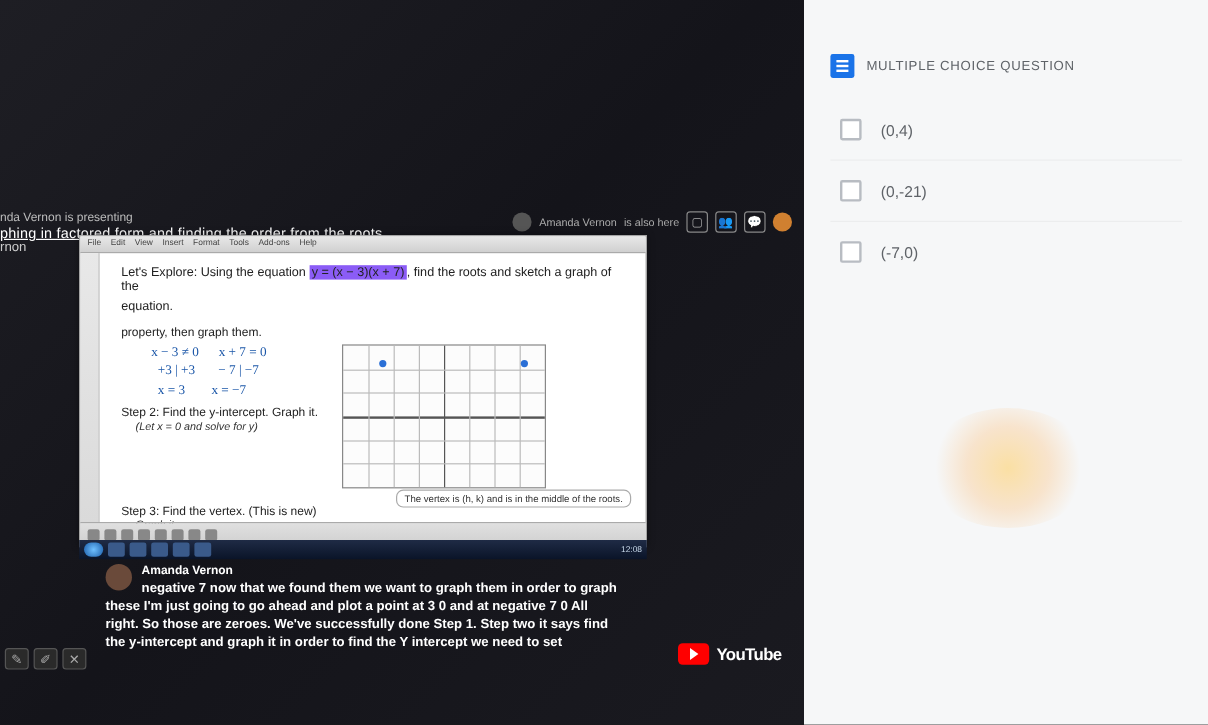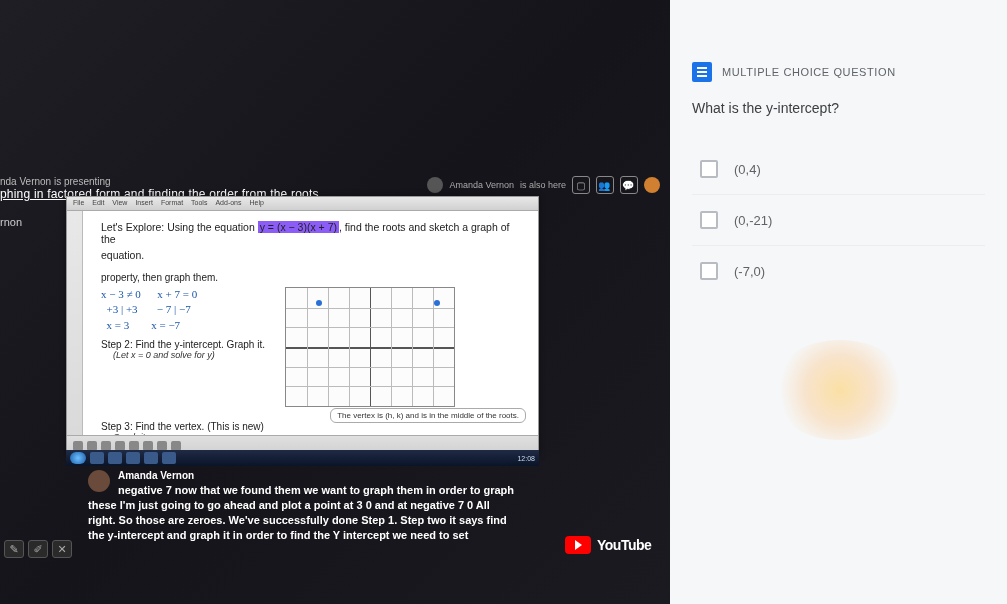--- a/index.html
+++ b/index.html
@@ -3,38 +3,38 @@
 <meta charset="utf-8">
 <style>
   * { box-sizing: border-box; margin: 0; padding: 0; }
   html, body { width: 1007px; height: 604px; overflow: hidden; font-family: Arial, sans-serif; }
   body { background: #1a1a1a; position: relative; }
 
   .dark-area { position: absolute; left: 0; top: 0; width: 670px; height: 604px; background: linear-gradient(135deg, #1e1e24 0%, #14141a 50%, #1a1a20 100%); }
 
   .presenter-label { position: absolute; left: 0; top: 176px; color: #bbb; font-size: 10px; }
   .title-text { position: absolute; left: 0; top: 187px; color: #fff; font-size: 12px; font-weight: 500; letter-spacing: 0.2px; text-decoration: underline; }
-  .subtitle { position: absolute; left: 0; top: 216px; color: #ccc; font-size: 11px; }
+  .subtitle { position: absolute; left: 0; top: 200px; color: #ccc; font-size: 11px; }
 
   .meet-participants { position: absolute; right: 10px; top: 176px; display: flex; align-items: center; gap: 6px; }
   .avatar-tiny { width: 16px; height: 16px; border-radius: 50%; background: #555; display: inline-block; }
   .avatar-label { color: #aaa; font-size: 9px; }
   .meet-icon { width: 18px; height: 18px; border: 1px solid #888; border-radius: 3px; display: flex; align-items: center; justify-content: center; color: #aaa; font-size: 10px; }
 
   .doc-window { position: absolute; left: 66px; top: 196px; width: 473px; height: 260px; background: #fff; border: 1px solid #999; box-shadow: 0 0 6px rgba(0,0,0,0.4); }
   .doc-titlebar { height: 14px; background: linear-gradient(#e8e8e8,#d0d0d0); border-bottom: 1px solid #aaa; font-size: 7px; color: #444; padding: 2px 6px; display: flex; gap: 8px; }
   .doc-content { padding: 10px 16px 6px 34px; font-size: 10px; color: #222; position: relative; height: calc(100% - 34px); }
   .doc-sidebar { position: absolute; left: 0; top: 14px; bottom: 20px; width: 16px; background: linear-gradient(#e8e8e8,#dadada); border-right: 1px solid #bbb; }
   .doc-explore { font-size: 10.5px; color: #222; margin-bottom: 4px; }
   .eq-highlight { background: #8b5cf6; padding: 0 2px; font-weight: 500; }
   .doc-step { font-size: 10px; margin-top: 6px; color: #222; }
   .doc-step-sub { font-size: 9px; color: #333; margin-left: 12px; font-style: italic; }
 
   .work-area { display: flex; margin-top: 4px; }
-  .calc-block { font-family: 'Comic Sans MS', cursive; font-size: 11px; color: #1a56a8; line-height: 1.4; white-space: pre; }
+  .calc-block { font-family: 'Comic Sans MS', cursive; font-size: 11px; color: #1a56a8; line-height: 1.4; white-space: pre; margin-left: 25px; }
   .graph-box { width: 170px; height: 120px; border: 1px solid #888; margin-left: 20px; position: relative; background: #fcfcfc; }
   .grid-line-v, .grid-line-h { position: absolute; background: #bbb; }
   .grid-line-v { width: 1px; height: 100%; top: 0; }
   .grid-line-h { height: 1px; width: 100%; left: 0; }
   .axis-v { position: absolute; width: 1.5px; height: 100%; top: 0; left: 50%; background: #555; }
   .axis-h { position: absolute; height: 1.5px; width: 100%; left: 0; top: 50%; background: #555; }
   .plot-dot { position: absolute; width: 6px; height: 6px; border-radius: 50%; background: #2a6fd6; }
 
   .vertex-note { font-size: 8px; color: #333; border: 1px solid #aaa; border-radius: 6px; padding: 2px 6px; position: absolute; right: 12px; bottom: 12px; background: #fff; }
 
@@ -53,21 +53,21 @@
 
   .youtube-badge { position: absolute; left: 565px; top: 536px; display: flex; align-items: center; gap: 6px; }
   .yt-icon { width: 26px; height: 18px; background: #ff0000; border-radius: 4px; display: flex; align-items: center; justify-content: center; }
   .yt-triangle { width: 0; height: 0; border-left: 7px solid #fff; border-top: 5px solid transparent; border-bottom: 5px solid transparent; }
   .yt-text { color: #fff; font-size: 14px; font-weight: 700; letter-spacing: -0.5px; }
 
   .edit-icons { position: absolute; left: 4px; top: 540px; display: flex; gap: 4px; }
   .edit-btn { width: 20px; height: 18px; background: #2a2a2a; border: 1px solid #555; border-radius: 3px; color: #aaa; font-size: 11px; display: flex; align-items: center; justify-content: center; }
 
   
-  .right-panel { position: absolute; left: 670px; top: 0; width: 337px; height: 604px; background: #f6f7f8; padding: 34px 22px 0 22px; }
+  .right-panel { position: absolute; left: 670px; top: 0; width: 337px; height: 604px; background: #f6f7f8; padding: 17px 22px 0 22px; }
   .mcq-header { display: flex; align-items: center; gap: 10px; margin-bottom: 18px; margin-top: 28px; }
   .mcq-icon { width: 20px; height: 20px; background: #1a73e8; border-radius: 2px; display: flex; flex-direction: column; justify-content: center; align-items: center; gap: 2px; }
   .mcq-icon .bar { width: 10px; height: 2px; background: #fff; }
   .mcq-label { color: #5f6368; font-size: 11px; letter-spacing: 0.6px; font-weight: 500; }
   .question { color: #3c4043; font-size: 14px; font-weight: 500; margin-bottom: 28px; }
 
   .option-row { display: flex; align-items: center; gap: 16px; padding: 16px 8px; }
   .option-row + .option-row { border-top: 1px solid rgba(0,0,0,0.04); }
   .checkbox { width: 18px; height: 18px; border: 2px solid #b8bcc2; border-radius: 2px; background: #fff; }
   .option-label { color: #5f6368; font-size: 13px; }
@@ -191,21 +191,20 @@
 
 <div class="right-panel">
   <div class="mcq-header">
     <span class="mcq-icon">
       <span class="bar"></span>
         <span class="bar"></span>
         <span class="bar"></span>
     </span>
     <span class="mcq-label">MULTIPLE CHOICE QUESTION</span>
   </div>
-  <div class="question">What is the y-intercept?</div>
 
   <div class="option-row">
     <span class="checkbox"></span>
     <span class="option-label">(0,4)</span>
   </div>
   <div class="option-row">
     <span class="checkbox"></span>
     <span class="option-label">(0,-21)</span>
   </div>
   <div class="option-row">

